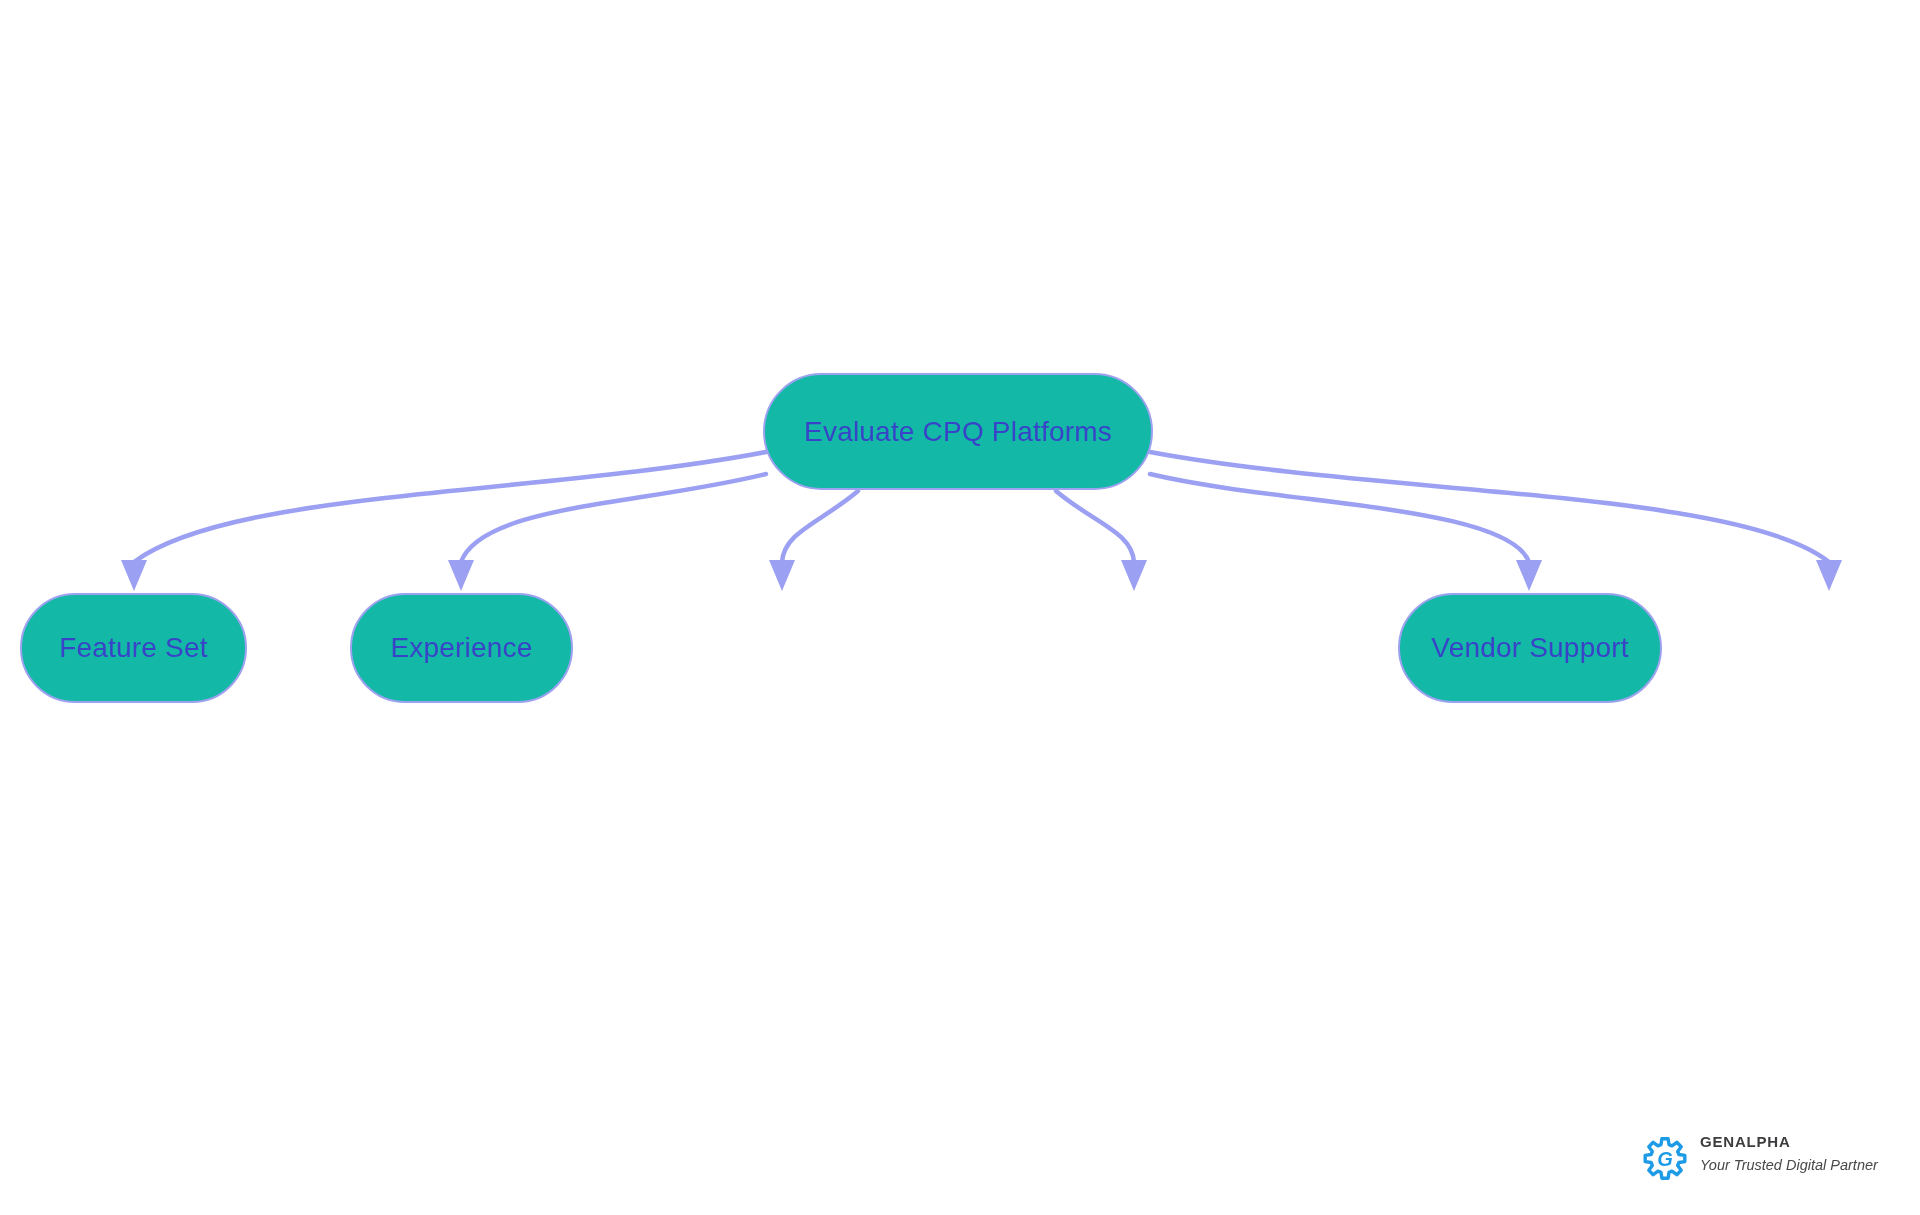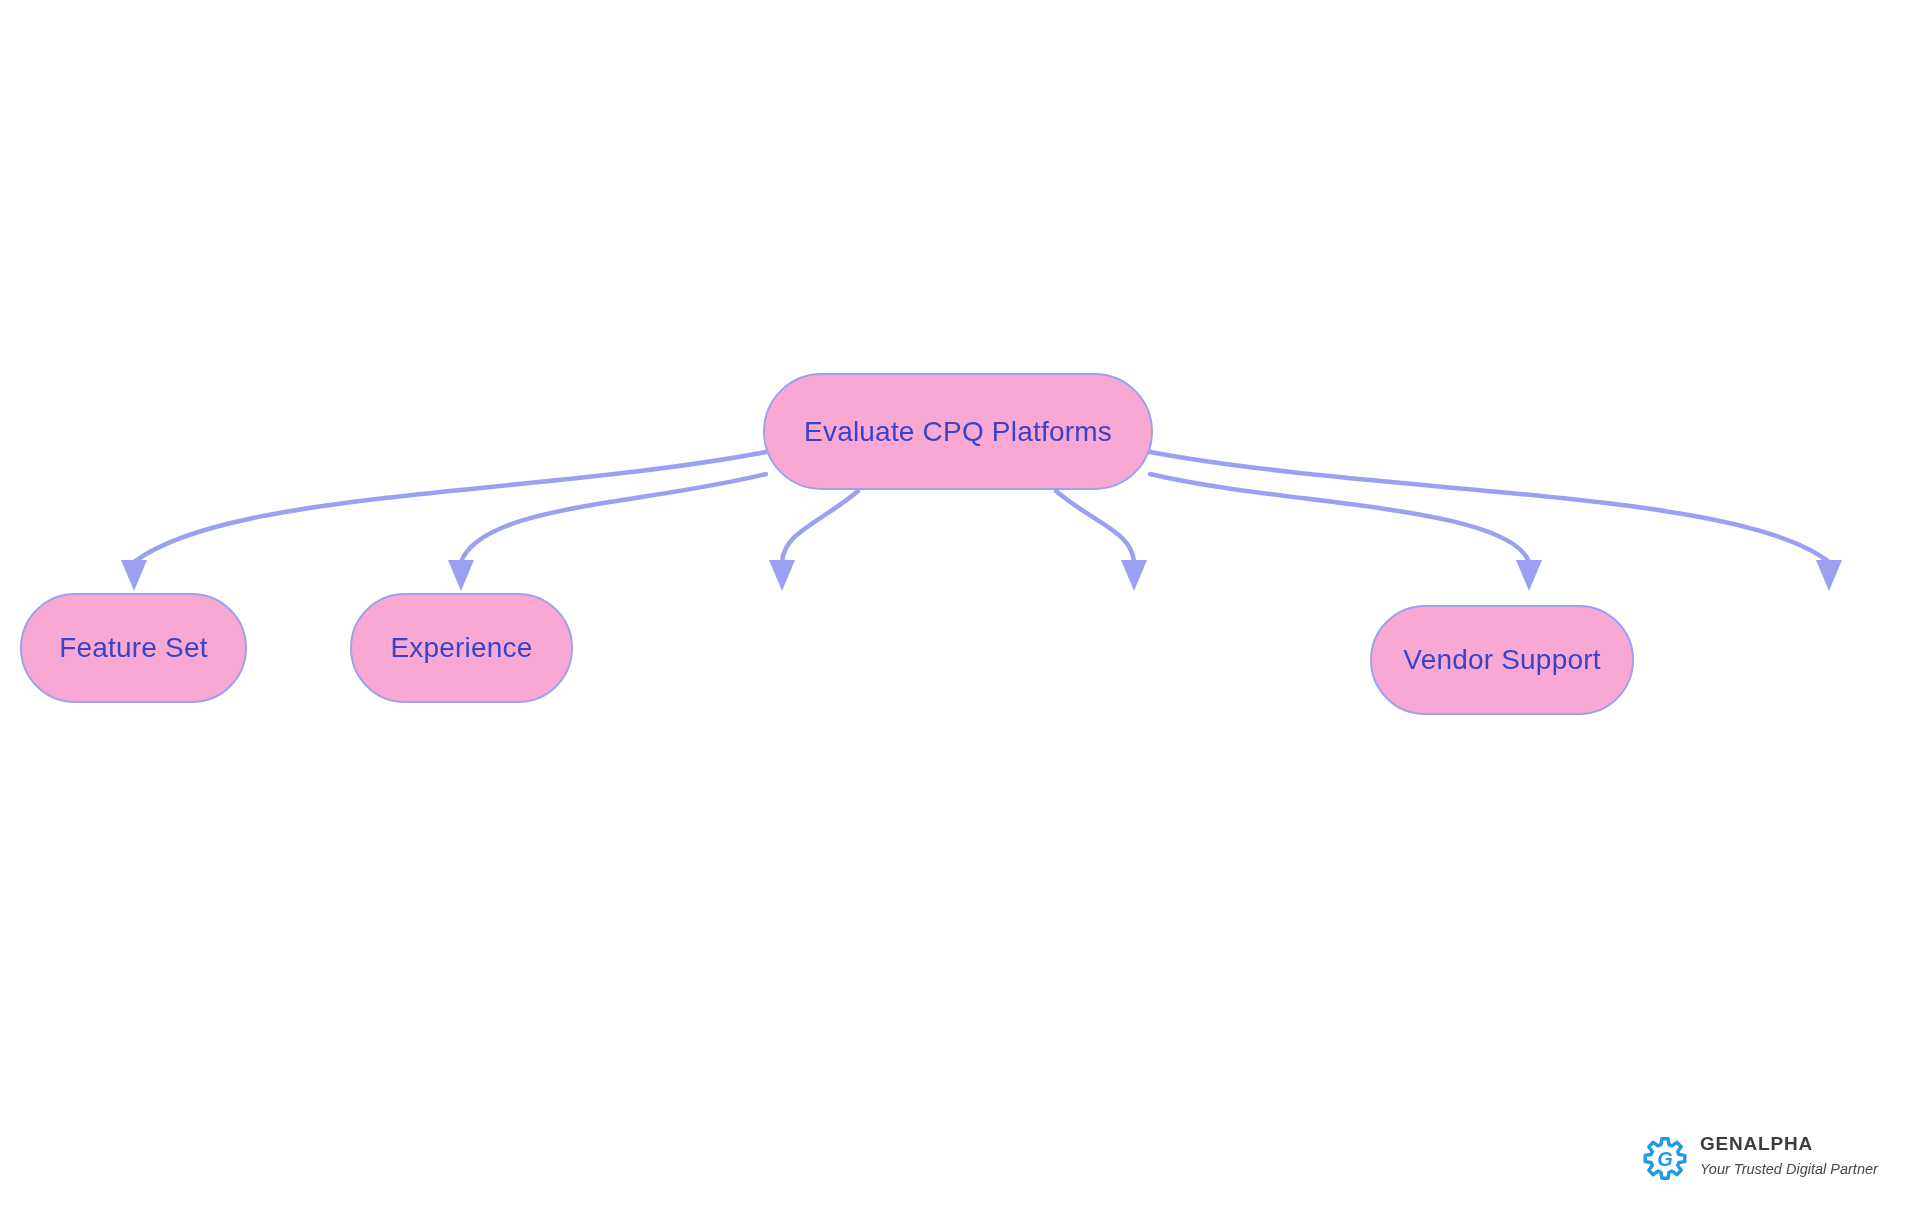--- a/index.html
+++ b/index.html
@@ -18,39 +18,39 @@
   .edges-layer {
     position: absolute;
     left: 0;
     top: 0;
     width: 1920px;
     height: 1215px;
     pointer-events: none;
   }
   .node {
     position: absolute;
-    background: #f9a8d4;
+    background: #14b8a6;
     border: 2px solid #9ca1f0;
     border-radius: 60px;
     display: flex;
     align-items: center;
     justify-content: center;
     color: #3843c8;
     font-size: 28px;
     letter-spacing: 0.2px;
     box-sizing: border-box;
     white-space: nowrap;
   }
   .node-root     { left: 763px;  top: 373px; width: 390px; height: 117px; }
   .node-child    { top: 593px;  height: 110px; border-radius: 55px; justify-content: center; }
   .node-feature-set     { left: 20px;   width: 227px; }
   .node-integration     { left: 350px;  width: 223px; }
   .node-scalability     { left: 675px;  width: 215px; }
   .node-user-experience { left: 993px;  width: 287px; }
-  .node-vendor-support  { left: 1370px; width: 264px; margin-top: 12px; }
+  .node-vendor-support  { left: 1398px; width: 264px; }
   .node-cost            { left: 1758px; width: 145px; }
 
   .edge {
     fill: none;
     stroke: #9ba0f2;
     stroke-width: 4.5;
     stroke-linecap: round;
   }
   .arrowhead {
     fill: #9ba0f2;
@@ -61,21 +61,21 @@
     position: absolute;
     left: 1643px;
     top: 1134px;
     display: flex;
     align-items: flex-start;
     gap: 13px;
   }
   .brand-icon { width: 44px; height: 45px; margin-top: 2px; }
   .brand-text { display: flex; flex-direction: column; }
   .brand-name {
-    font-size: 19px;
+    font-size: 15px;
     font-weight: 700;
     letter-spacing: 0.8px;
     color: #3d3d3f;
     line-height: 1.1;
   }
   .brand-tagline {
     font-size: 14.5px;
     font-style: italic;
     color: #48484a;
     margin-top: 6px;

